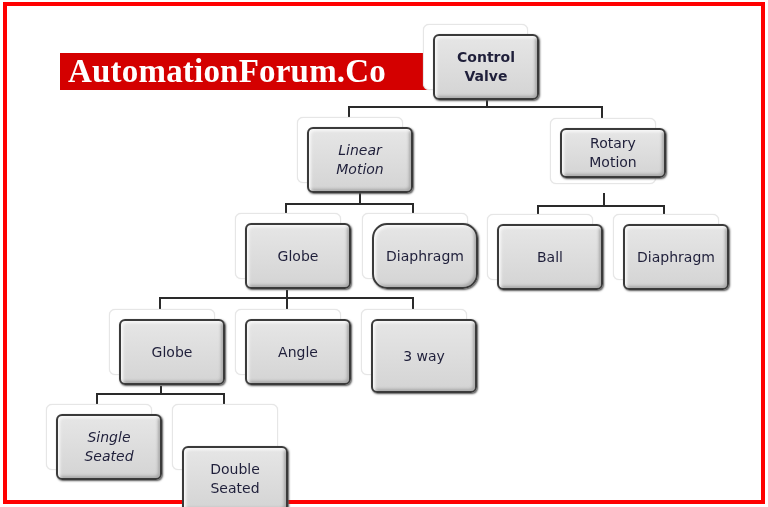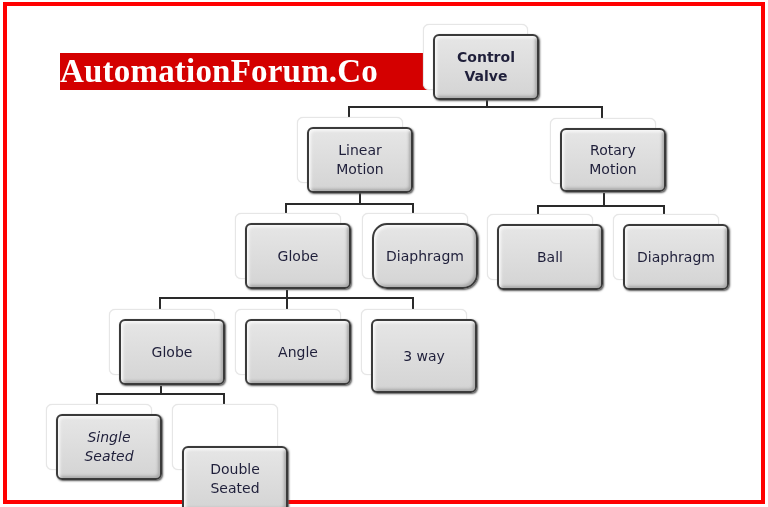--- a/index.html
+++ b/index.html
@@ -1,20 +1,20 @@
 <!DOCTYPE html>
 <html><head>
 <meta charset="utf-8">
 <style>
   html, body { margin: 0; padding: 0; background: #ffffff; }
   body { width: 768px; height: 507px; position: relative; overflow: hidden; font-family: "DejaVu Sans", sans-serif; }
   .frame { position: absolute; left: 3px; top: 2px; width: 754px; height: 494px; border: 4px solid #ff0000; box-sizing: content-box; }
   .brand { position: absolute; left: 60px; top: 53px; height: 37px; width: 420px; background: #d40000; color: #ffffff;
            font-family: "Liberation Serif", serif; font-weight: bold; font-size: 33px; line-height: 37px; letter-spacing: 0.2px;
-           white-space: nowrap; overflow: hidden; padding-left: 0px; }
+           white-space: nowrap; overflow: hidden; padding-left: 8px; }
   .node { position: absolute; }
   .node .back { position: absolute; left: 0; top: 0; border-radius: 6px; background: #ffffff;
                 border: 1px solid #e6e6e6; box-shadow: 0 0 1px #d8d8d8; }
   .node .front { position: absolute; left: 10px; top: 10px; border-radius: 6px; border: 2px solid #3a3a3a;
                  background: linear-gradient(180deg, #e6e6e6 0%, #d4d4d4 100%);
                  box-shadow: inset 2px 2px 3px #f8f8f8, inset -2px -2px 3px #a8a8a8, 1px 1px 2px #555;
                  display: flex; align-items: center; justify-content: center; text-align: center;
                  color: #1f1f3a; font-family: "DejaVu Sans", sans-serif; font-size: 14px; line-height: 19px; box-sizing: border-box; }
   .line { position: absolute; background: #2a2a2a; }
 </style>
@@ -56,31 +56,31 @@
   <div class="front" style="width:106px;height:66px;font-weight:bold;">
     <div>
         <div>Control</div>
         <div>Valve</div>
       </div>
   </div>
 </div>
 
 <div class="node" style="left:297px;top:117px;">
   <div class="back" style="width:104px;height:64px;"></div>
-  <div class="front" style="width:106px;height:66px;">
+  <div class="front" style="width:106px;height:66px;font-style:italic;">
     <div>
         <div>Linear</div>
         <div>Motion</div>
       </div>
   </div>
 </div>
 
 <div class="node" style="left:550px;top:118px;">
   <div class="back" style="width:104px;height:64px;"></div>
-  <div class="front" style="width:106px;height:64px;">
+  <div class="front" style="width:106px;height:50px;">
     <div>
         <div>Rotary</div>
         <div>Motion</div>
       </div>
   </div>
 </div>
 
 <div class="node" style="left:235px;top:213px;">
   <div class="back" style="width:104px;height:64px;"></div>
   <div class="front" style="width:106px;height:66px;">

